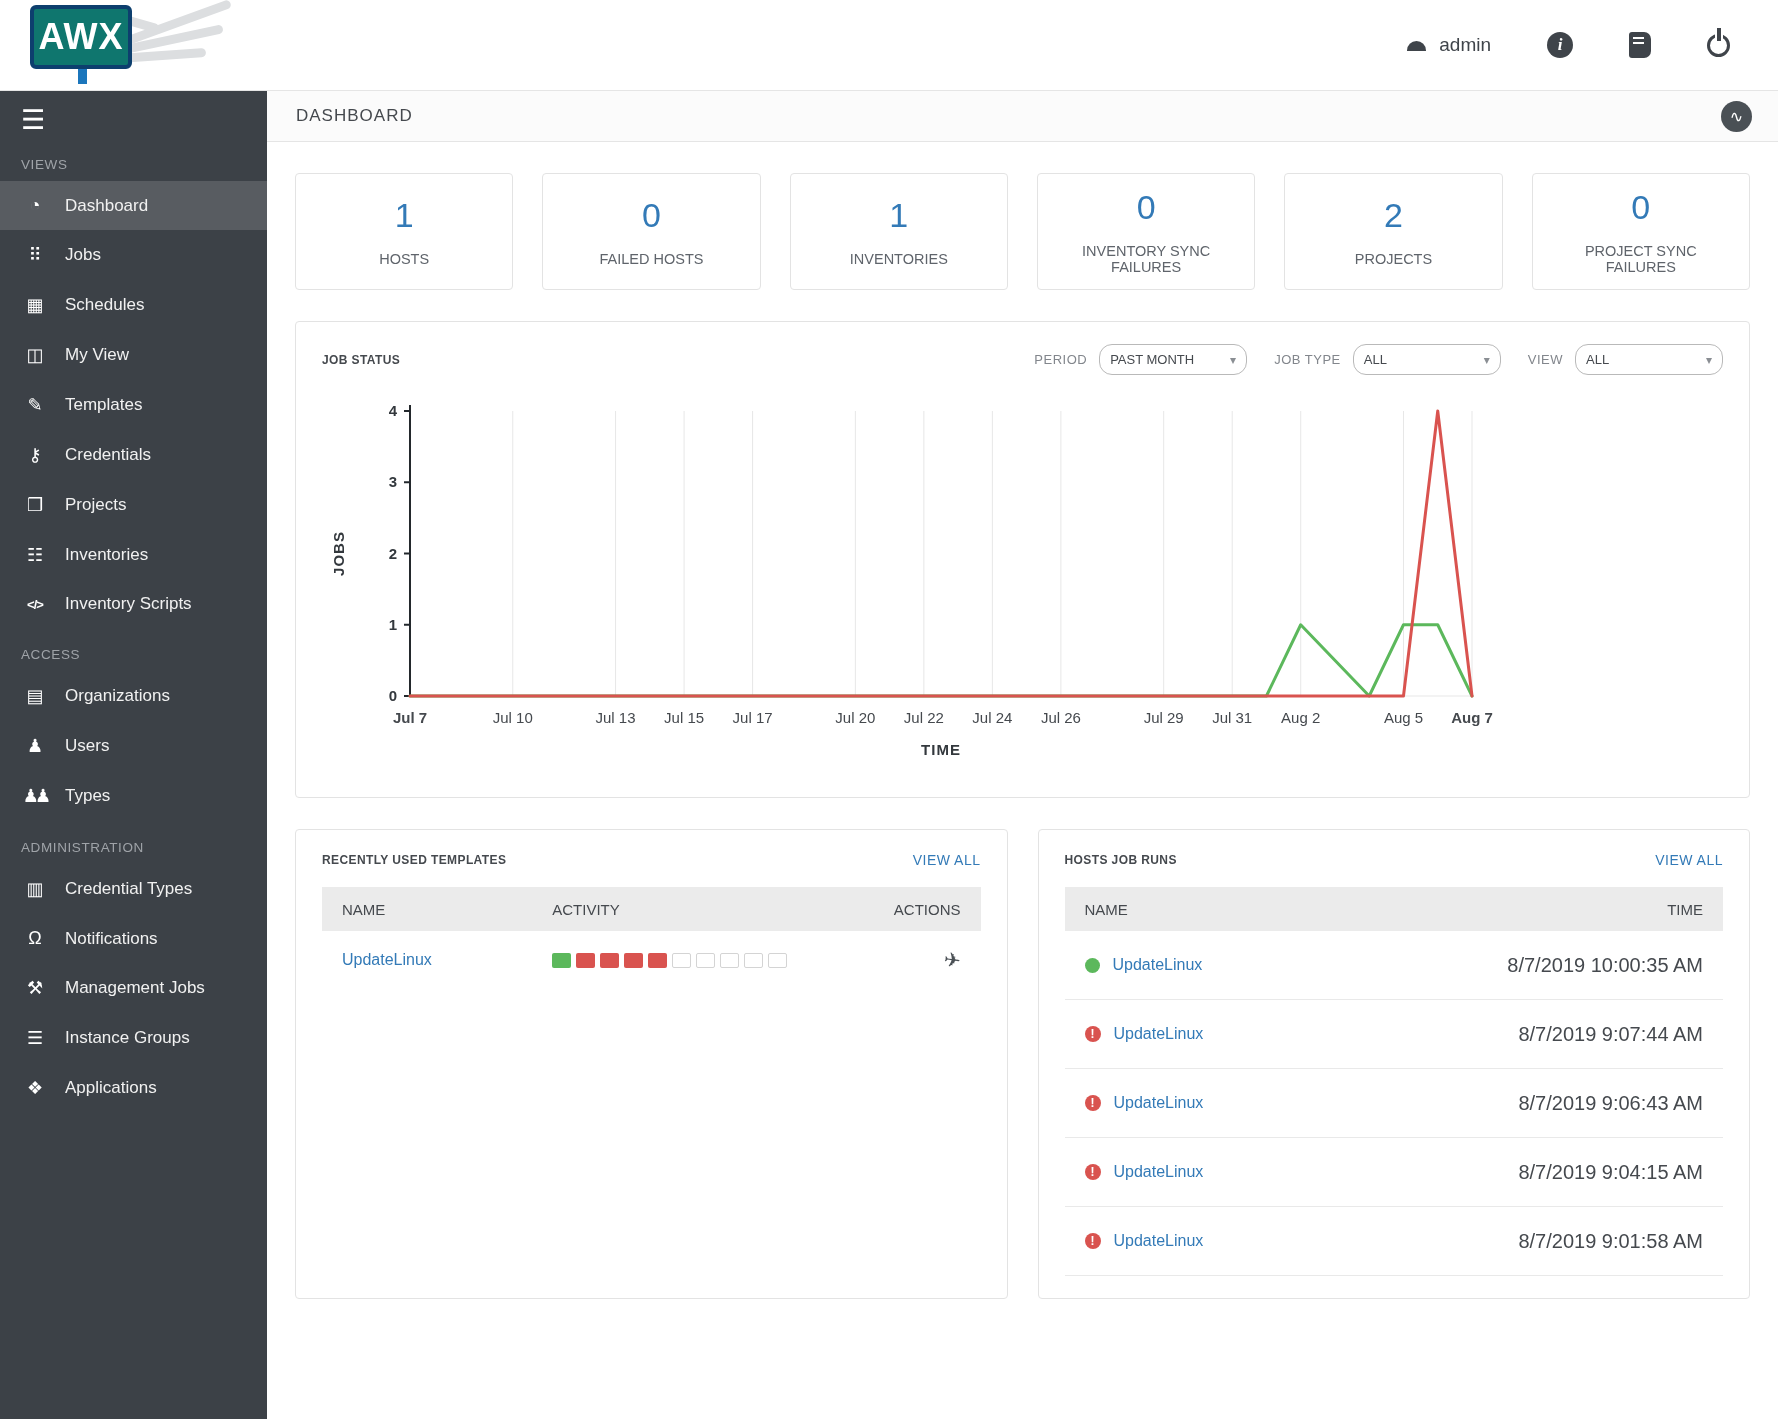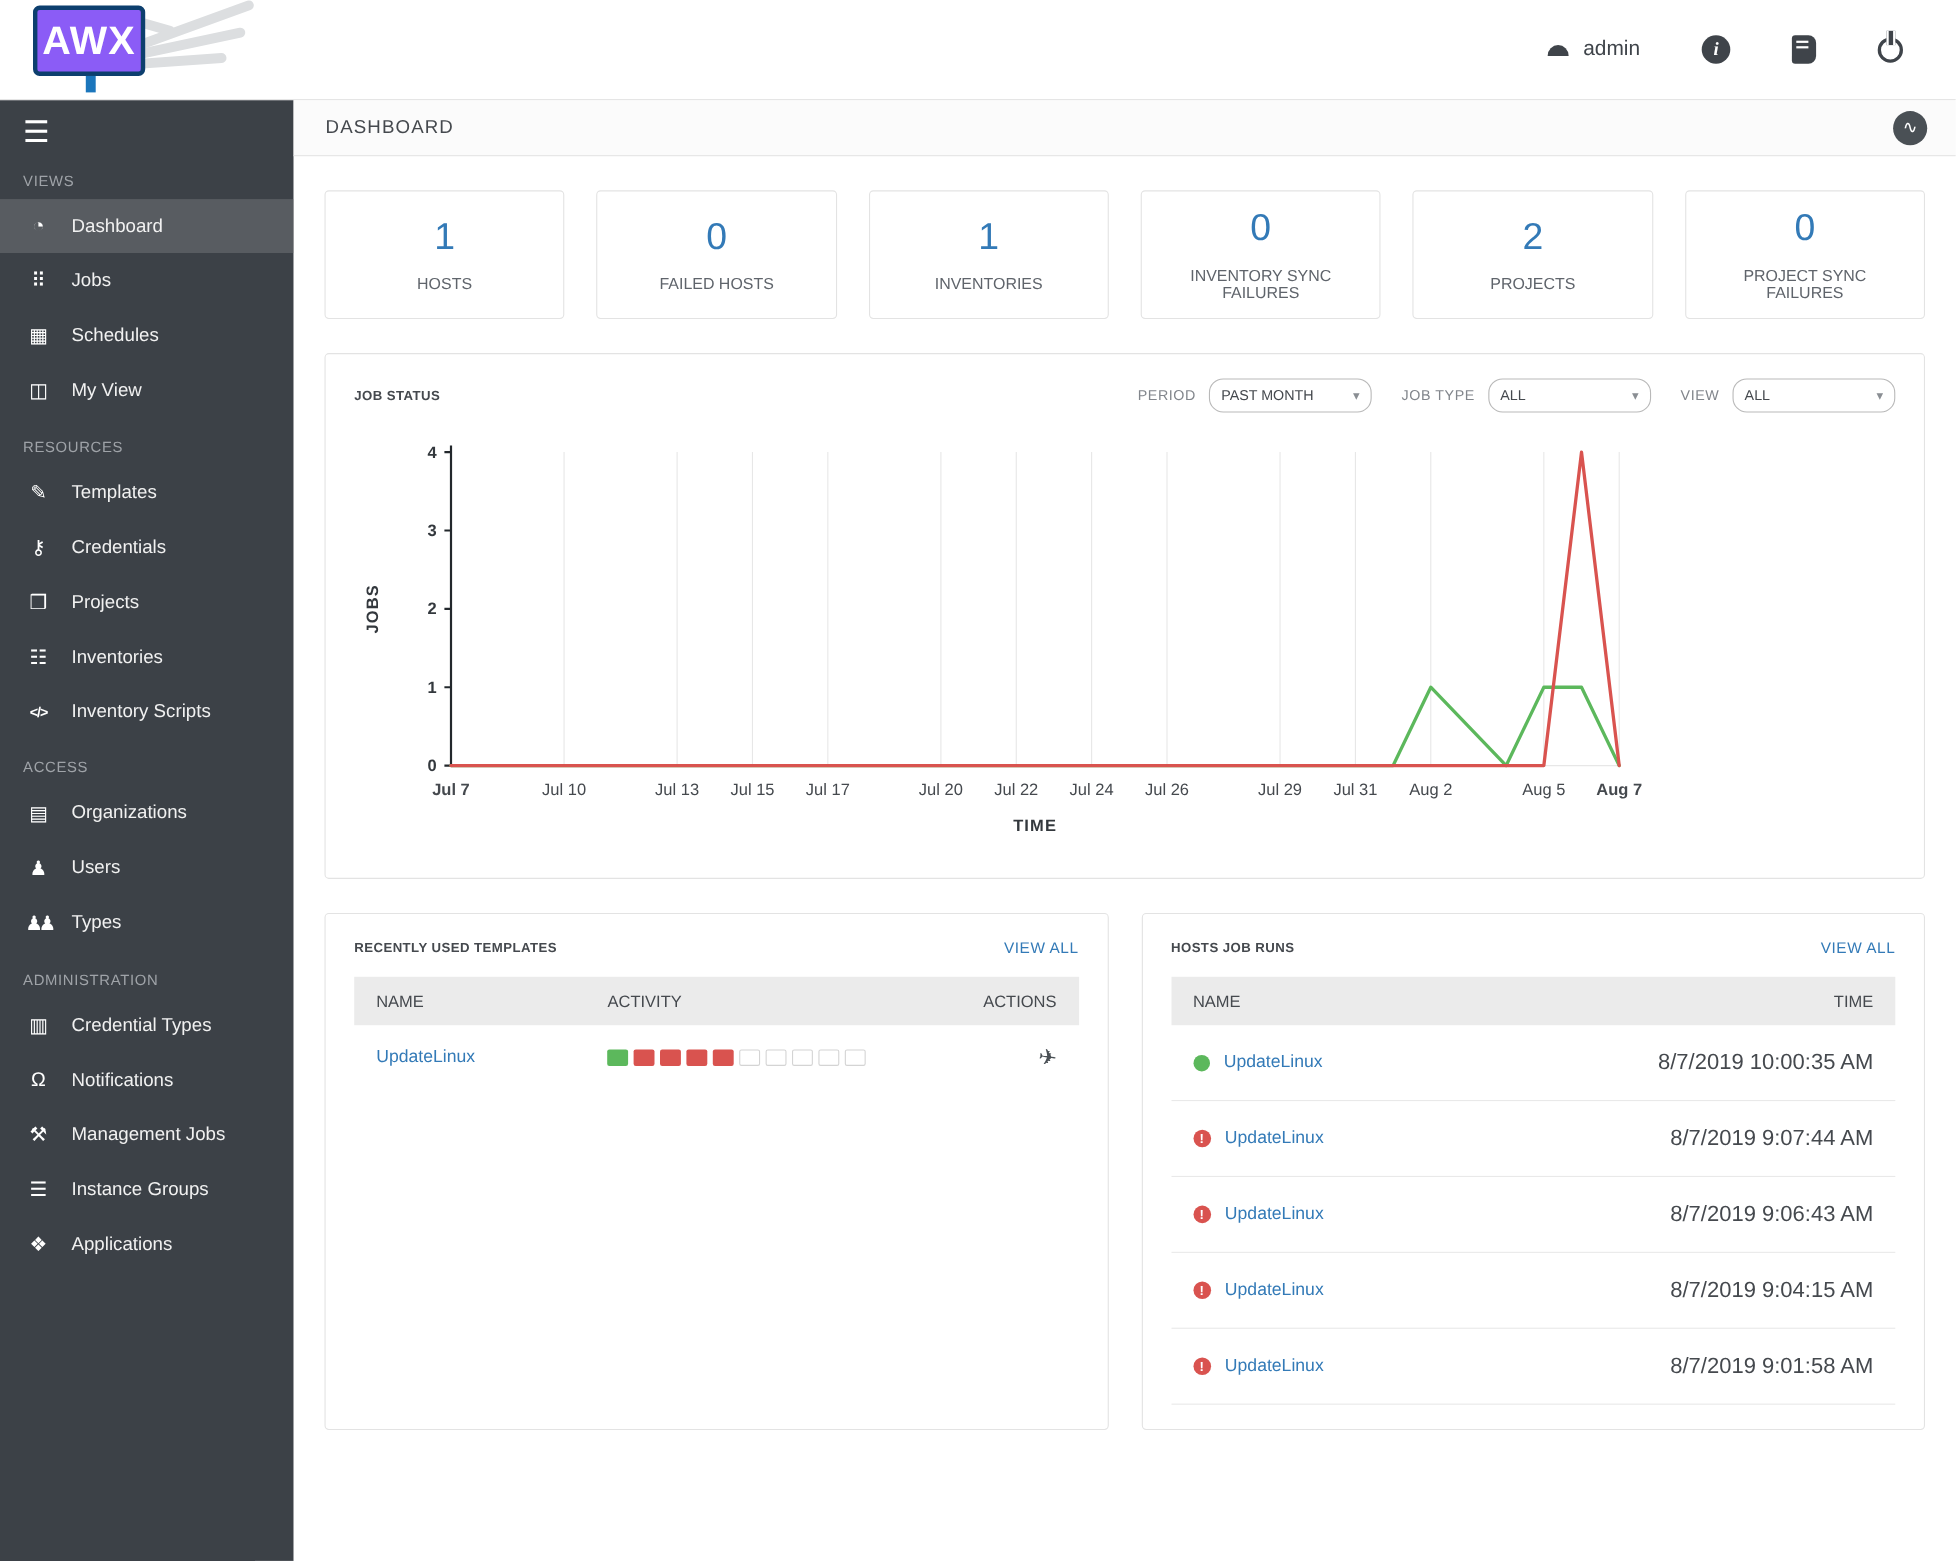--- a/index.html
+++ b/index.html
@@ -16,21 +16,21 @@
     display:flex; align-items:center; justify-content:flex-end;
     padding-right:48px; gap:56px; position:relative; z-index:5;
   }
   .logo { position:absolute; left:30px; top:5px; width:220px; height:96px; }
   .wing { position:absolute; background:#dcdee0; border-radius:10px; height:9px; }
   .w1 { left:86px; top:14px; width:118px; transform:rotate(-20deg); }
   .w2 { left:90px; top:30px; width:104px; transform:rotate(-12deg); }
   .w3 { left:88px; top:46px; width:88px;  transform:rotate(-4deg); }
   .w4 { left:60px; top:10px; width:70px;  transform:rotate(16deg); }
   .logo-box {
-    position:relative; z-index:2; width:102px; height:64px; background:#8b5cf6;
+    position:relative; z-index:2; width:102px; height:64px; background:#0f766e;
     border:4px solid #0d3f6e; border-radius:6px;
     display:flex; align-items:center; justify-content:center;
     color:#fff; font-weight:bold; font-size:36px; letter-spacing:1px;text-align:right;
   }
   .logo-stand { position:relative; z-index:2; width:9px; height:15px; background:#1b76bc; margin:0 0 0 48px; }
   .topbar-item { display:flex; align-items:center; gap:12px; cursor:pointer; }
   .user-label { font-size:19px; color:#3f444a; }
   .person-icon { width:20px; }
   .person-head { width:10px; height:10px; border-radius:50%; background:#3f444a; margin:0 auto; }
   .person-body { width:19px; height:10px; border-radius:10px 10px 0 0; background:#3f444a; margin-top:2px; }
@@ -176,21 +176,20 @@
     </div>
     <div class="nav-item">
       <span class="nav-icon">▦</span>
       <span>Schedules</span>
     </div>
     <div class="nav-item">
       <span class="nav-icon">◫</span>
       <span>My View</span>
     </div>
 
-    <div class="section-label">RESOURCES</div>
     <div class="nav-item">
       <span class="nav-icon">✎</span>
       <span>Templates</span>
     </div>
     <div class="nav-item">
       <span class="nav-icon">⚷</span>
       <span>Credentials</span>
     </div>
     <div class="nav-item">
       <span class="nav-icon">❒</span>

